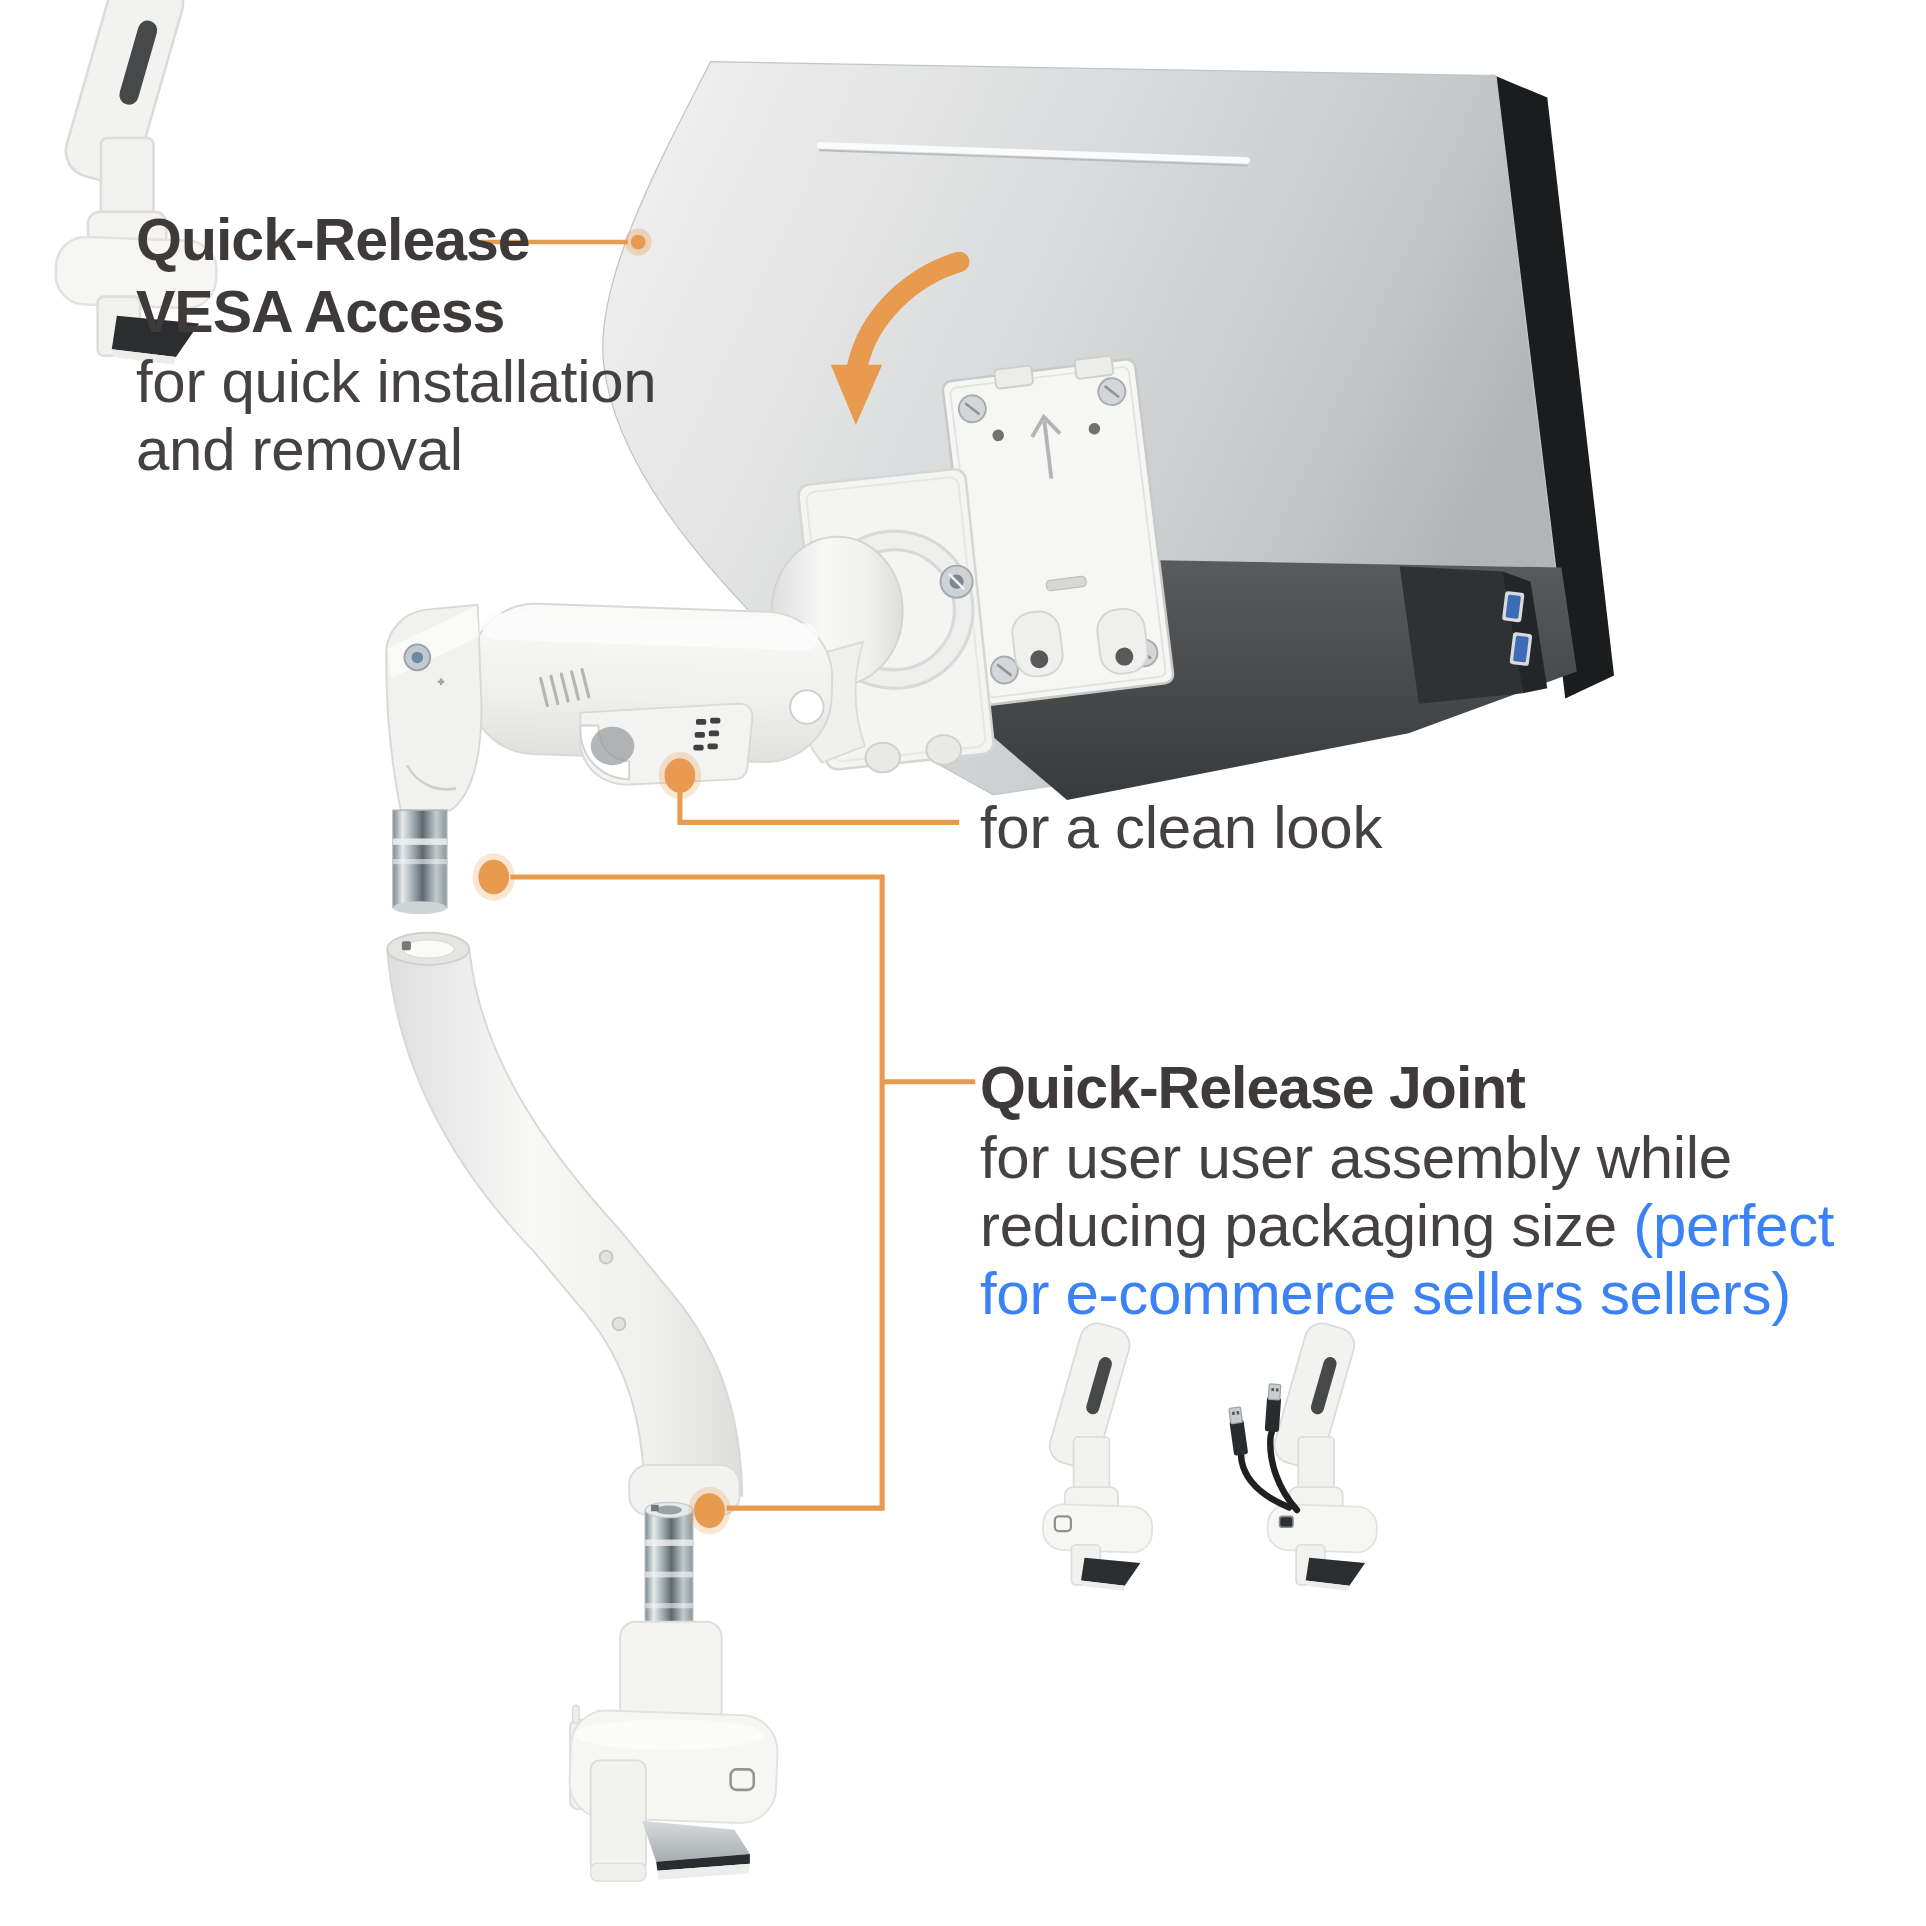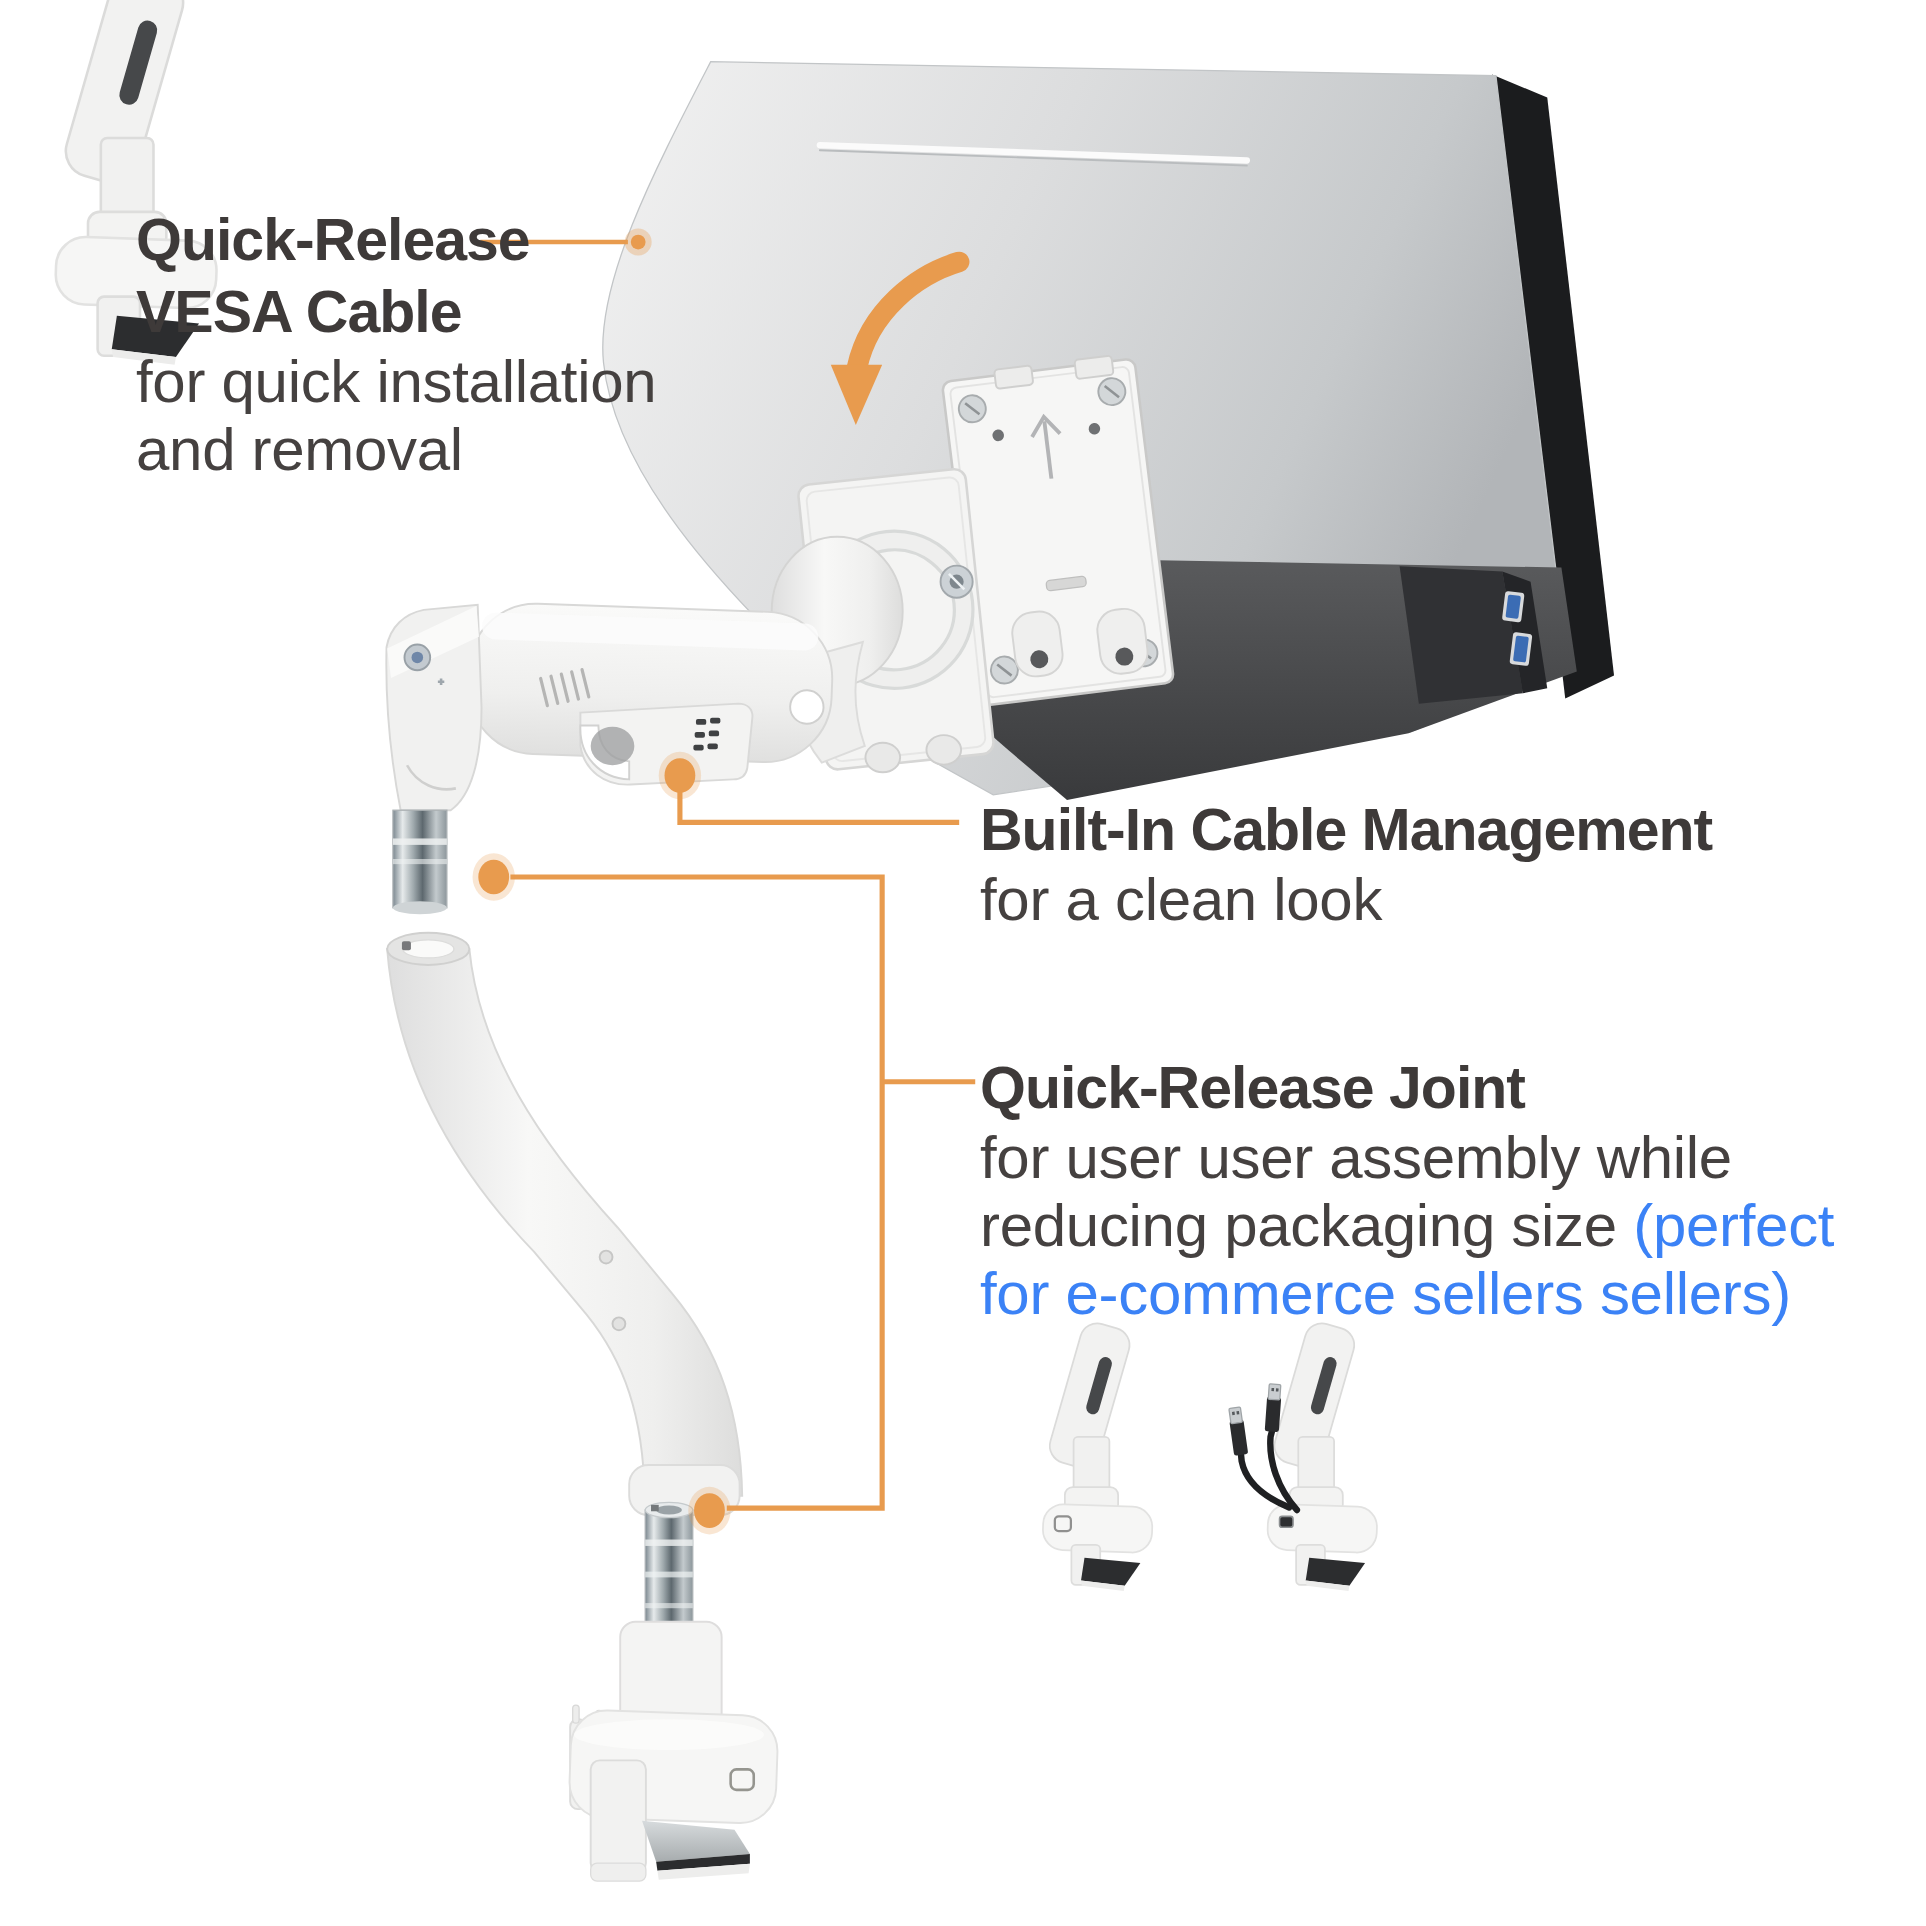--- a/index.html
+++ b/index.html
@@ -261,27 +261,26 @@
       <ellipse cx="1017" cy="1208" rx="24" ry="27"></ellipse>
       <ellipse cx="727" cy="1366" rx="33" ry="37" opacity="0.25"></ellipse>
       <ellipse cx="727" cy="1366" rx="24" ry="27"></ellipse>
       <ellipse cx="1063" cy="2353" rx="33" ry="37" opacity="0.25"></ellipse>
       <ellipse cx="1063" cy="2353" rx="24" ry="27"></ellipse>
     </g>
   </svg>
 
   <div class="tb tb1">
     <span class="h-line">Quick-Release</span>
-    <span class="h-line">VESA Cable</span>
+    <span class="h-line">VESA Access</span>
     <span class="b-line">for quick installation</span>
     <span class="b-line">and removal</span>
   </div>
 
   <div class="tb tb2">
-    <span class="h-line">Built-In Cable Management</span>
     <span class="b-line">for a clean look</span>
   </div>
 
   <div class="tb tb3">
     <span class="h-line">Quick-Release Joint</span>
     <span class="b-line">for user user assembly while</span>
     <span class="b-line"><span>reducing packaging size </span><span class="muted">(perfect</span></span>
     <span class="b-line muted">for e-commerce sellers sellers)</span>
   </div>
 

